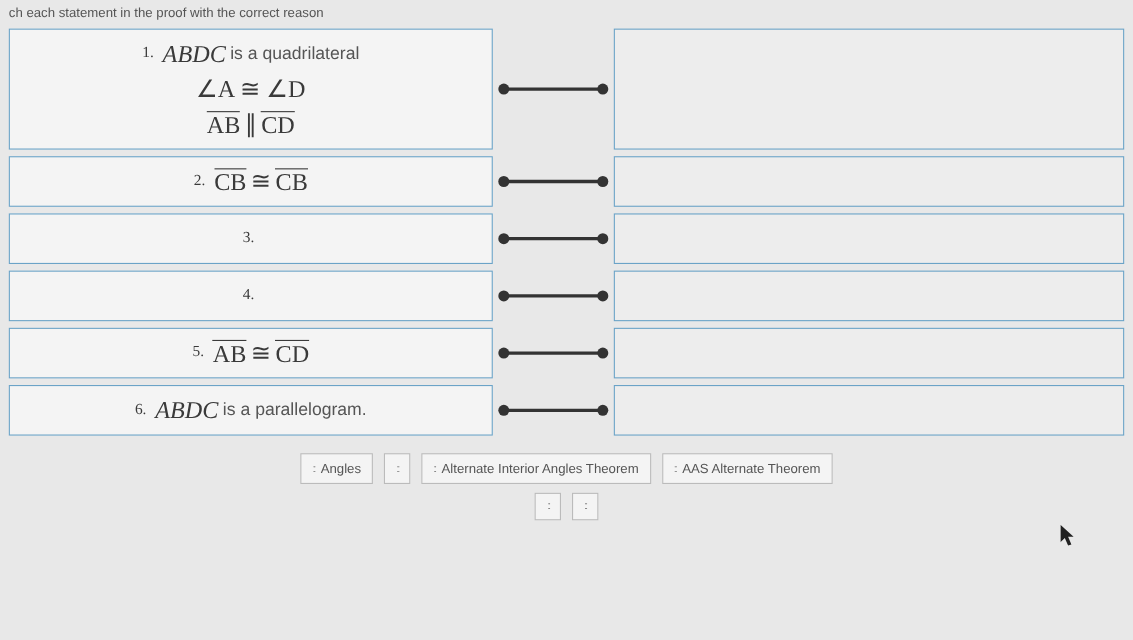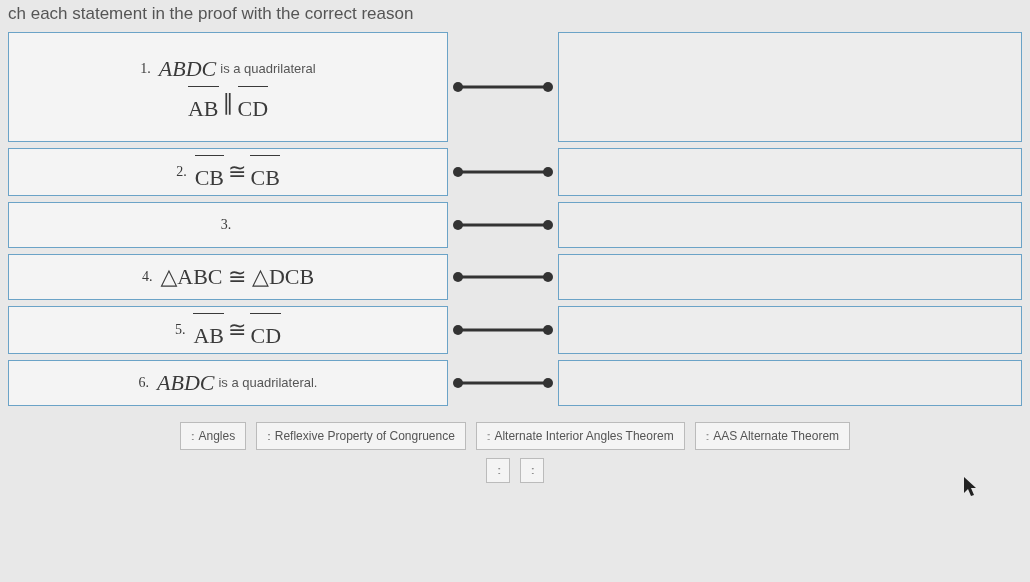--- a/index.html
+++ b/index.html
@@ -5,21 +5,21 @@
   * { box-sizing: border-box; margin: 0; padding: 0; }
   body {
     font-family: Arial, sans-serif;
     background: #e8e8e8;
     width: 1030px;
     height: 582px;
     overflow: hidden;
     position: relative;
   }
   .title {
-    font-size: 17px;
+    font-size: 12px;
     color: #555;
     padding: 4px 8px;
   }
   .rows {
     padding: 4px 8px 0 8px;
   }
   .row {
     display: flex;
     align-items: stretch;
     margin-bottom: 6px;
@@ -61,29 +61,29 @@
     align-items: center;
     gap: 4px;
     flex-wrap: wrap;
     justify-content: center;
   }
   .stmt .num {
     font-size: 14px;
     margin-right: 4px;
   }
   .stmt .small {
-    font-size: 13px;
+    font-size: 16px;
     color: #555;
     font-family: Arial, sans-serif;
   }
   .ov {
     display: inline-block;
     border-top: 1.5px solid #3a3a3a;
     line-height: 1;
-    padding-top: 11px;
+    padding-top: 1px;
   }
   .stack { display: flex; flex-direction: column; align-items: center; gap: 2px;}
   .stack .line { display:flex; align-items:center; gap:4px; justify-content:center;}
 
   .choices {
     padding: 10px 8px 0 8px;
     display: flex;
     flex-direction: column;
     gap: 8px;
     align-items: center;
@@ -124,20 +124,23 @@
 
   <div class="row first">
     <div class="statement-box">
       <div class="stmt stack">
         <div class="line">
           <span class="num">1.</span>
           <span style="font-style:italic">ABDC</span>
           <span class="small">is a quadrilateral</span>
         </div>
         <div class="line">
+          <span>∠A ≅ ∠D</span>
+        </div>
+        <div class="line">
           <span class="ov">AB</span>
           <span>∥</span>
           <span class="ov">CD</span>
         </div>
       </div>
     </div>
     <div class="connector">
       <svg viewBox="0 0 110 110">
           <line x1="10" y1="55" x2="100" y2="55" stroke="#333" stroke-width="3"></line>
           <circle cx="10" cy="55" r="5" fill="#333"></circle>
@@ -179,21 +182,20 @@
           <circle cx="100" cy="23" r="5" fill="#333"></circle>
         </svg>
     </div>
     <div class="reason-box"></div>
   </div>
 
   <div class="row">
     <div class="statement-box">
       <div class="stmt">
         <span class="num">4.</span>
-        <span>△ABC ≅ △DCB</span>
       </div>
     </div>
     <div class="connector">
       <svg viewBox="0 0 110 46">
           <line x1="10" y1="23" x2="100" y2="23" stroke="#333" stroke-width="3"></line>
           <circle cx="10" cy="23" r="5" fill="#333"></circle>
           <circle cx="100" cy="23" r="5" fill="#333"></circle>
         </svg>
     </div>
     <div class="reason-box"></div>
@@ -216,21 +218,21 @@
         </svg>
     </div>
     <div class="reason-box"></div>
   </div>
 
   <div class="row">
     <div class="statement-box">
       <div class="stmt">
         <span class="num">6.</span>
         <span style="font-style:italic">ABDC</span>
-        <span class="small">is a quadrilateral.</span>
+        <span class="small">is a parallelogram.</span>
       </div>
     </div>
     <div class="connector">
       <svg viewBox="0 0 110 46">
           <line x1="10" y1="23" x2="100" y2="23" stroke="#333" stroke-width="3"></line>
           <circle cx="10" cy="23" r="5" fill="#333"></circle>
           <circle cx="100" cy="23" r="5" fill="#333"></circle>
         </svg>
     </div>
     <div class="reason-box"></div>
@@ -239,21 +241,20 @@
 </div>
 
 <div class="choices">
   <div class="choice-row">
     <div class="choice">
       <span class="grip">::</span>
       <span>Angles</span>
     </div>
     <div class="choice">
       <span class="grip">::</span>
-      <span>Reflexive Property of Congruence</span>
     </div>
     <div class="choice">
       <span class="grip">::</span>
       <span>Alternate Interior Angles Theorem</span>
     </div>
     <div class="choice">
       <span class="grip">::</span>
       <span>AAS Alternate Theorem</span>
     </div>
   </div>

